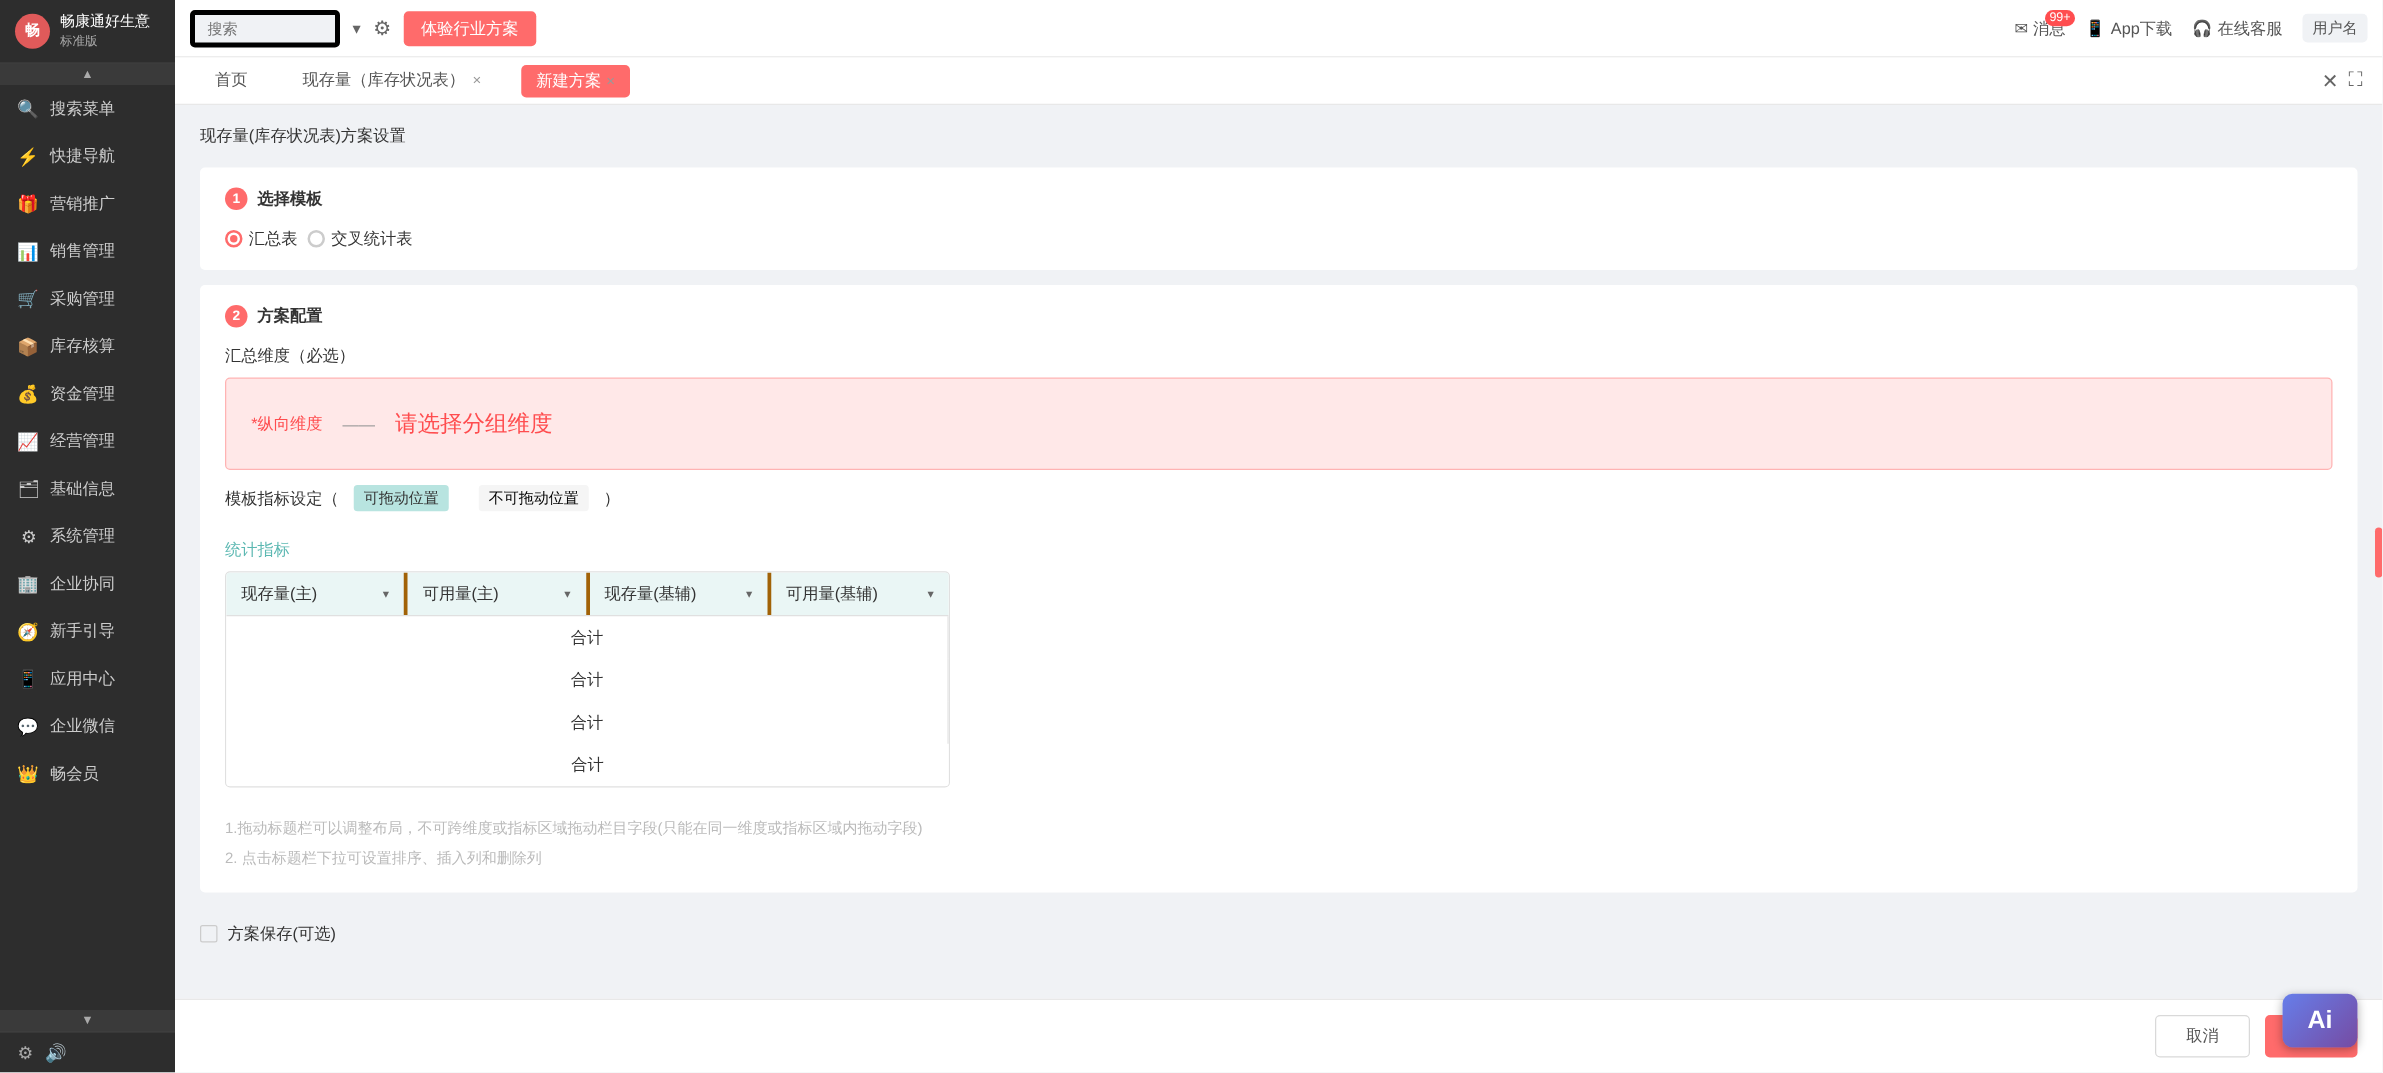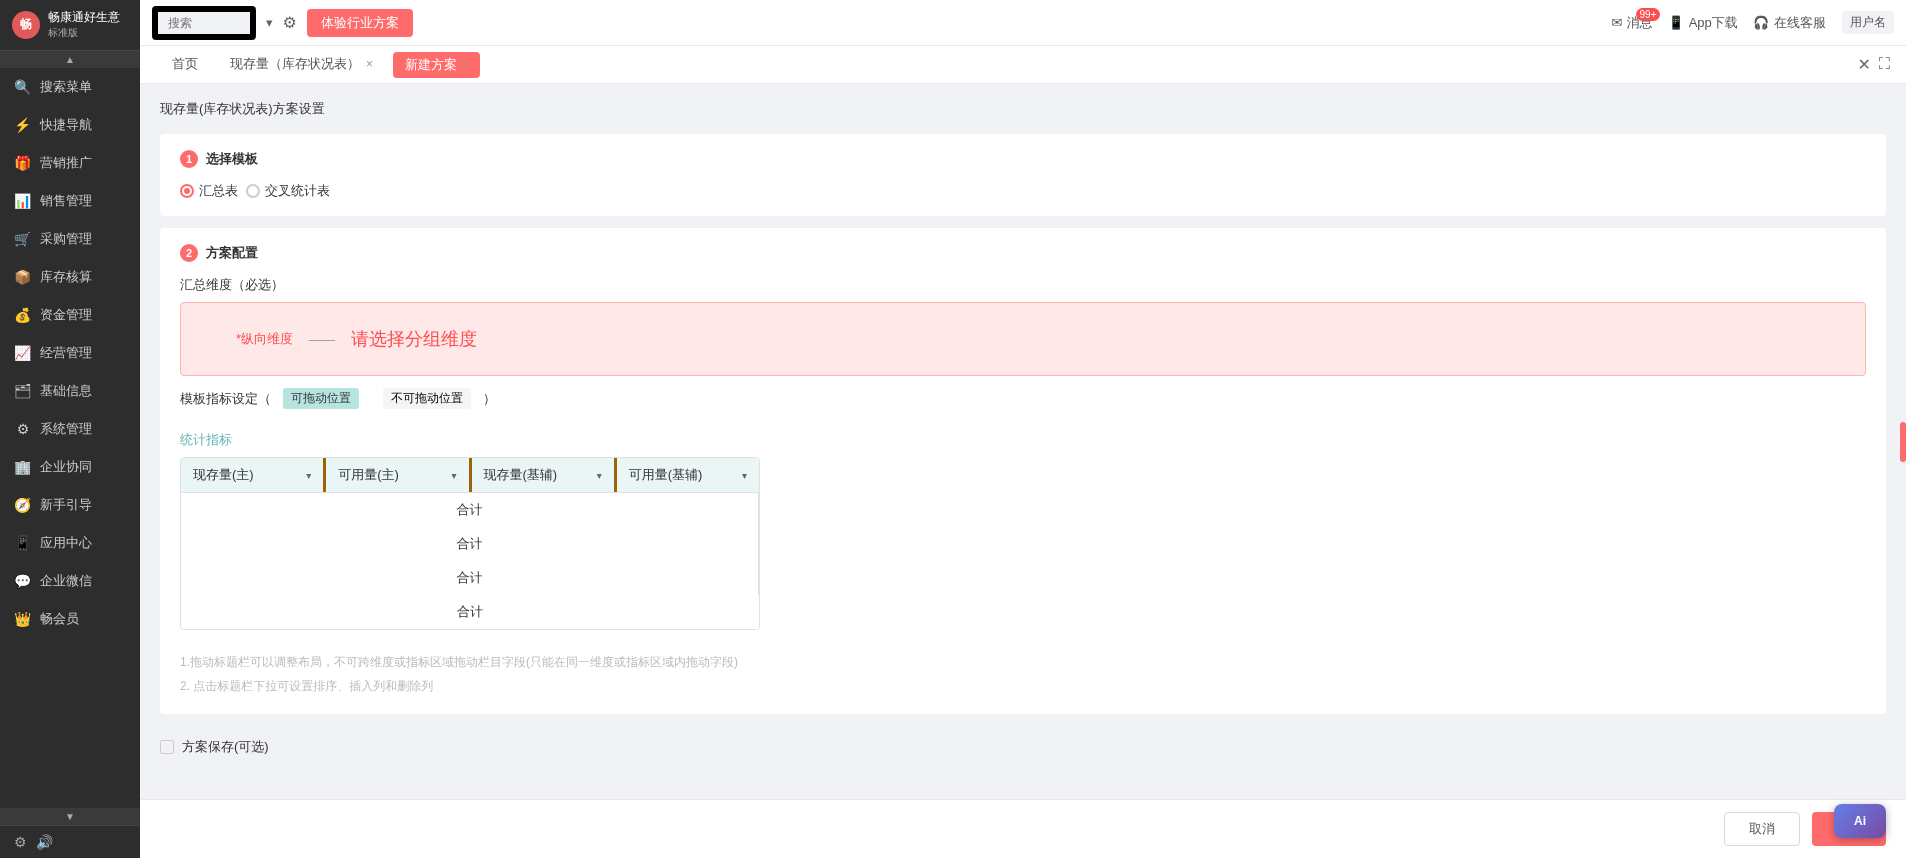--- a/index.html
+++ b/index.html
@@ -78,26 +78,26 @@
       height: 46px;
       display: flex;
       align-items: center;
       padding: 0 12px;
       gap: 10px;
       border-bottom: 1px solid #e8e8e8;
       flex-shrink: 0;
     }
     .topbar-search {
       background: #f0f2f5;
-      border: 6px solid #000000;
+      border: 4px solid #000000;
       border-radius: 4px;
       padding: 4px 10px;
       font-size: 12px;
       color: #999;
-      width: 104px;
+      width: 120px;
     }
     .topbar-dropdown {
       color: #666;
       cursor: pointer;
       font-size: 13px;
     }
     .topbar-gear { font-size: 16px; color: #666; cursor: pointer; }
     .topbar-trial-btn {
       background: #ff6b6b;
       color: white;
@@ -140,21 +140,21 @@
       cursor: pointer;
     }
 
     
     .tabs {
       background: #fff;
       display: flex;
       align-items: center;
       padding: 0 16px;
       border-bottom: 1px solid #e8e8e8;
-      gap: 0;
+      gap: 12px;
       flex-shrink: 0;
       height: 38px;
     }
     .tab {
       padding: 8px 16px;
       font-size: 13px;
       color: #555;
       cursor: pointer;
       border-bottom: 2px solid transparent;
       display: flex; align-items: center; gap: 6px;
@@ -237,21 +237,21 @@
     
     .dimension-row {
       background: #ffe8e8;
       border: 1px solid #ffb3b3;
       border-radius: 4px;
       padding: 24px 20px;
       display: flex;
       align-items: center;
       gap: 16px;
     }
-    .dimension-required { color: #ff4d4f; font-size: 13px; margin-left: 35px; }
+    .dimension-required { color: #ff4d4f; font-size: 13px; }
     .dimension-dash { color: #999; }
     .dimension-placeholder { color: #ff4d4f; font-size: 18px; }
 
     
     .indicator-settings {
       margin-top: 12px;
       font-size: 13px;
       color: #333;
     }
     .indicator-settings-row {
@@ -382,21 +382,21 @@
 
     
     .ai-btn {
       position: fixed;
       bottom: 20px;
       right: 20px;
       background: linear-gradient(135deg, #667eea, #764ba2);
       color: white;
       padding: 10px 20px;
       border-radius: 8px;
-      font-size: 12px;
+      font-size: 20px;
       font-weight: bold;
       cursor: pointer;
       box-shadow: 0 2px 8px rgba(0,0,0,0.3);
     }
   </style>
 </head>
 <body>
 
 <div class="sidebar">
   <div class="sidebar-logo">

